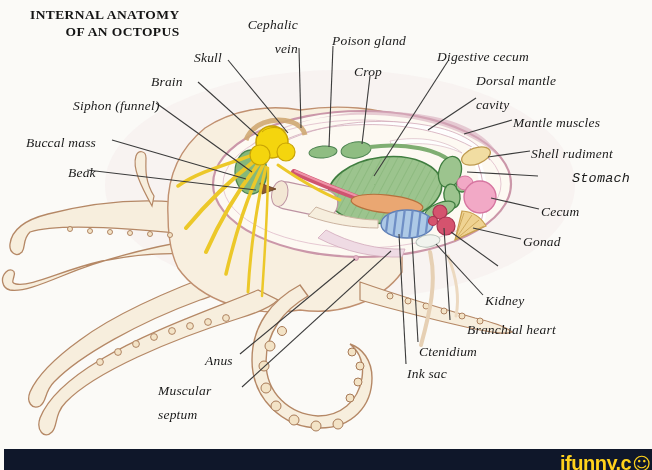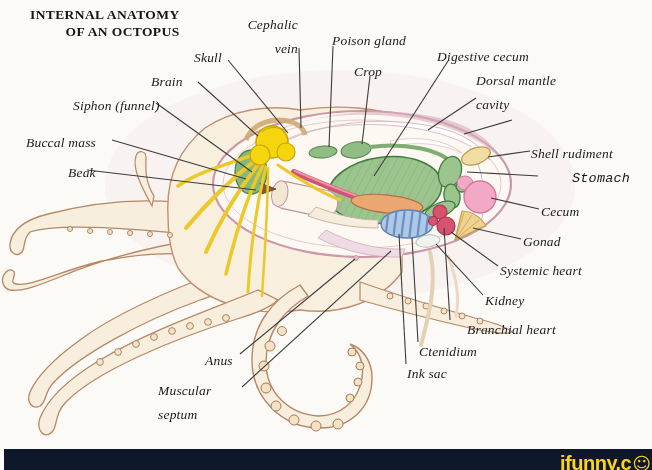--- a/index.html
+++ b/index.html
@@ -241,25 +241,25 @@
   <div class="lbl wrap right" style="left:234px;top:13px;width:64px;">Cephalic vein</div>
   <div class="lbl" style="left:194px;top:46px;">Skull</div>
   <div class="lbl" style="left:151px;top:70px;">Brain</div>
   <div class="lbl" style="left:73px;top:94px;">Siphon (funnel)</div>
   <div class="lbl" style="left:26px;top:131px;">Buccal mass</div>
   <div class="lbl" style="left:68px;top:161px;">Beak</div>
   <div class="lbl" style="left:332px;top:29px;">Poison gland</div>
   <div class="lbl" style="left:354px;top:60px;">Crop</div>
   <div class="lbl" style="left:437px;top:45px;">Digestive cecum</div>
   <div class="lbl wrap" style="left:476px;top:69px;width:96px;">Dorsal mantle cavity</div>
+  <div class="lbl" style="left:513px;top:111px;">Mantle muscles</div>
   <div class="lbl" style="left:531px;top:142px;">Shell rudiment</div>
   <div class="lbl" style="left:572px;top:167px;font-family:Liberation Mono, monospace;">Stomach</div>
   <div class="lbl" style="left:541px;top:200px;">Cecum</div>
   <div class="lbl" style="left:523px;top:230px;">Gonad</div>
-  <div class="lbl" style="left:500px;top:259px;">Systemic heart</div>
   <div class="lbl" style="left:485px;top:289px;">Kidney</div>
   <div class="lbl" style="left:467px;top:318px;">Branchial heart</div>
   <div class="lbl" style="left:419px;top:340px;">Ctenidium</div>
   <div class="lbl" style="left:407px;top:362px;">Ink sac</div>
   <div class="lbl" style="left:205px;top:349px;">Anus</div>
   <div class="lbl wrap center" style="left:158px;top:379px;width:88px;">Muscular septum</div>
 
   <div class="watermark-bar">
     <span class="brand">ifunny.c</span>
       <span class="smiley">☺</span>

